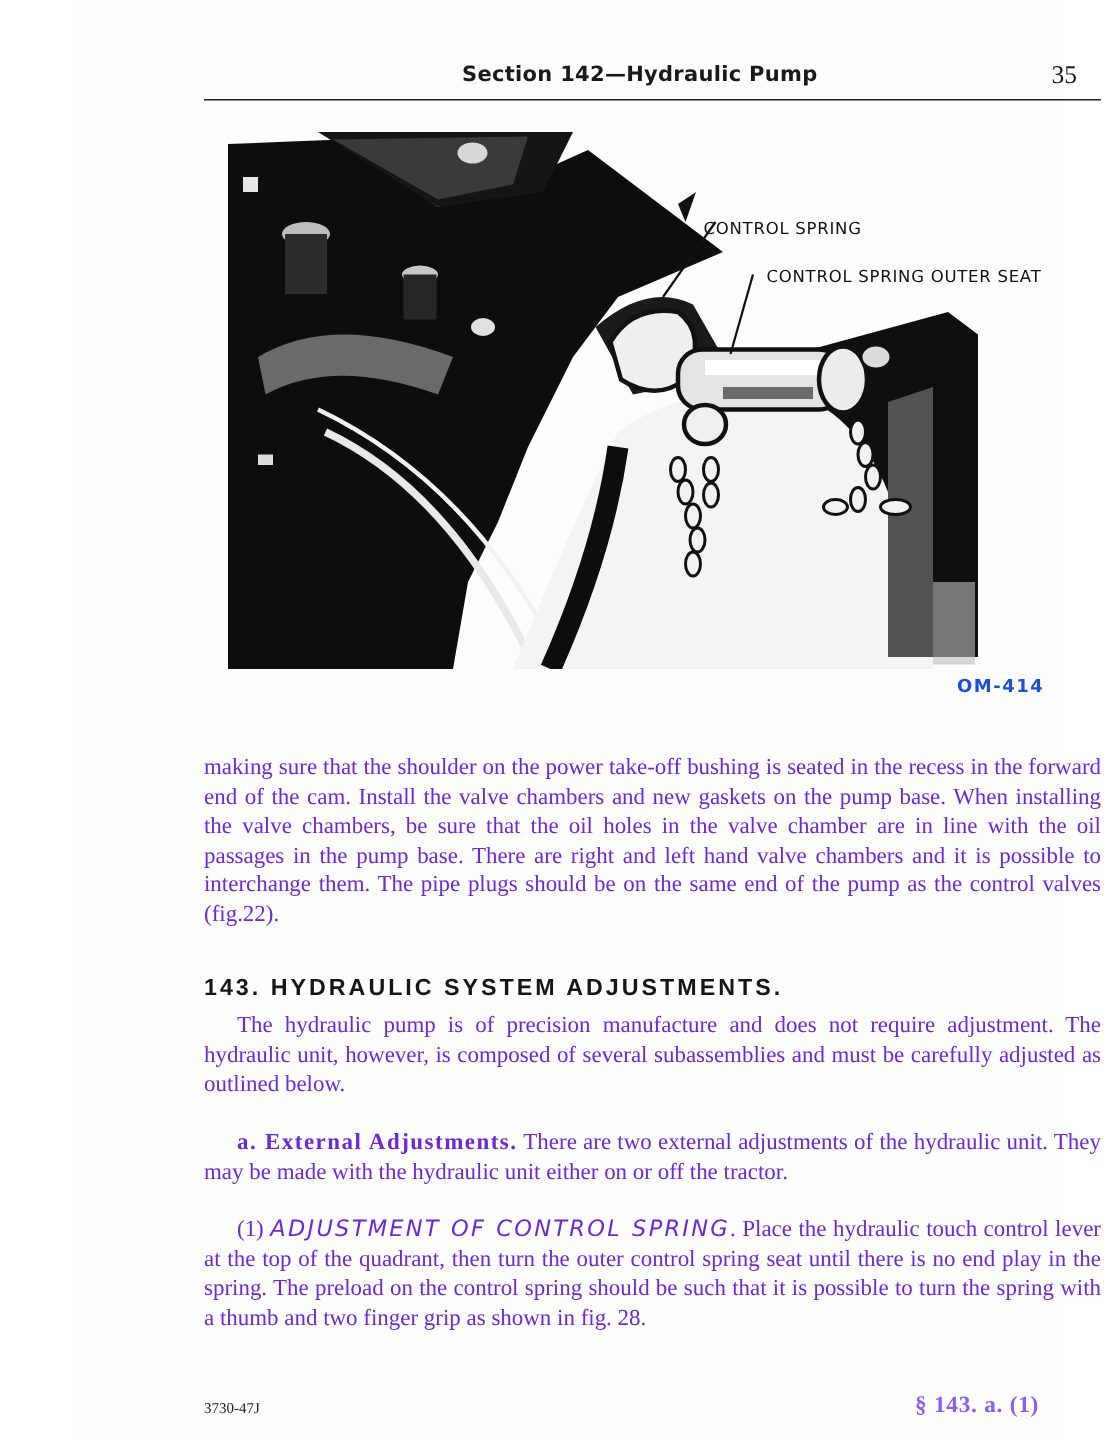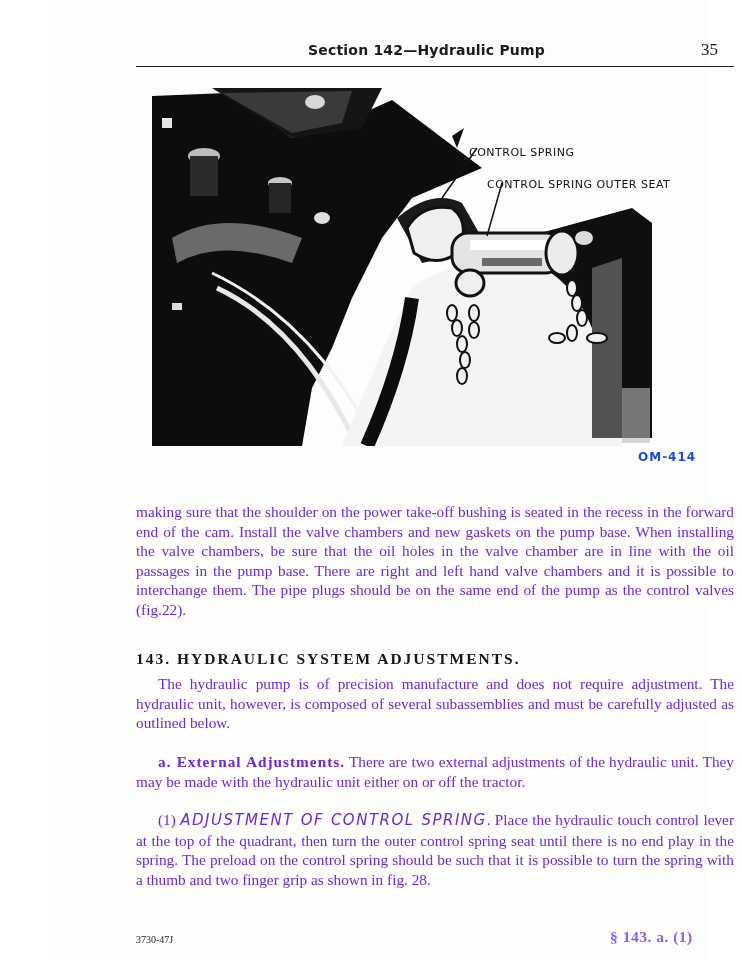--- a/index.html
+++ b/index.html
@@ -7,27 +7,27 @@
   .page { position: absolute; left: 0; top: 0; width: 661px; height: 960px; background: #fdfdfb; margin-left: 48px; }
 
   .running-head { position: absolute; left: 88px; top: 40px; width: 598px; height: 26px; border-bottom: 1.5px solid #222; }
   .running-title { position: absolute; left: 172px; top: 2px; font-family: "DejaVu Sans", sans-serif; font-weight: bold; font-size: 14px; letter-spacing: 0.2px; color: #1a1a1a; }
   .page-number { position: absolute; right: 16px; top: 0; font-family: "Liberation Serif", serif; font-size: 17px; color: #1a1a1a; }
 
   .figure { position: absolute; left: 104px; top: 88px; width: 500px; height: 358px; }
   .figure svg { display: block; }
   .callout { position: absolute; font-family: "DejaVu Sans", sans-serif; font-size: 11px; letter-spacing: 0.5px; color: #111; white-space: nowrap; }
   .callout-1 { left: 421px; top: 146px; }
-  .callout-2 { left: 439px; top: 178px; text-align: center; }
+  .callout-2 { left: 463px; top: 178px; text-align: center; }
   .fig-id { position: absolute; left: 590px; top: 450px; font-family: "DejaVu Sans", sans-serif; font-weight: bold; font-size: 12px; letter-spacing: 1px; color: #1d4ed8; }
   .fig-caption { position: absolute; left: 250px; top: 466px; font-family: "DejaVu Sans", sans-serif; font-weight: bold; font-style: italic; font-size: 12.5px; color: #111; }
 
   .body-text { position: absolute; left: 88px; width: 598px; font-family: "Liberation Serif", serif; font-size: 15.3px; line-height: 19.5px; text-align: justify; color: #6d28d9; }
   .para-1 { top: 502px; }
-  .section-heading { position: absolute; left: 88px; top: 650px; font-family: Liberation Serif, serif; font-weight: bold; font-size: 15.5px; letter-spacing: 2px; color: #161616; }
+  .section-heading { position: absolute; left: 88px; top: 650px; font-family: Liberation Sans, sans-serif; font-weight: bold; font-size: 15.5px; letter-spacing: 2px; color: #161616; }
   .para-2 { top: 674px; text-indent: 22px; }
   .para-3 { top: 752px; text-indent: 22px; }
   .para-4 { top: 810px; text-indent: 22px; }
   .bold-run { font-weight: bold; letter-spacing: 1px; }
   .italic-run { font-style: italic; font-family: "DejaVu Sans", sans-serif; font-size: 15px; letter-spacing: 1.5px; }
 
   .footer-code { position: absolute; left: 88px; top: 934px; font-family: "Liberation Serif", serif; font-size: 10px; color: #222; }
   .footer-ref { position: absolute; left: 562px; top: 928px; font-family: "Liberation Serif", serif; font-weight: bold; font-size: 15.5px; letter-spacing: 0.5px; color: #8b5cf6; }
 </style>
 </head>

